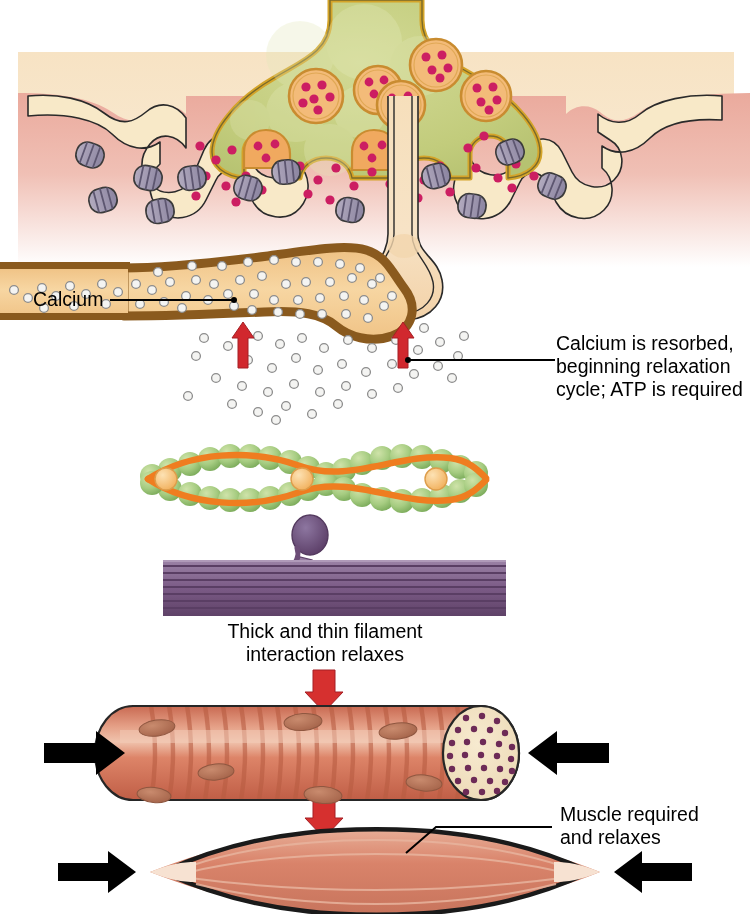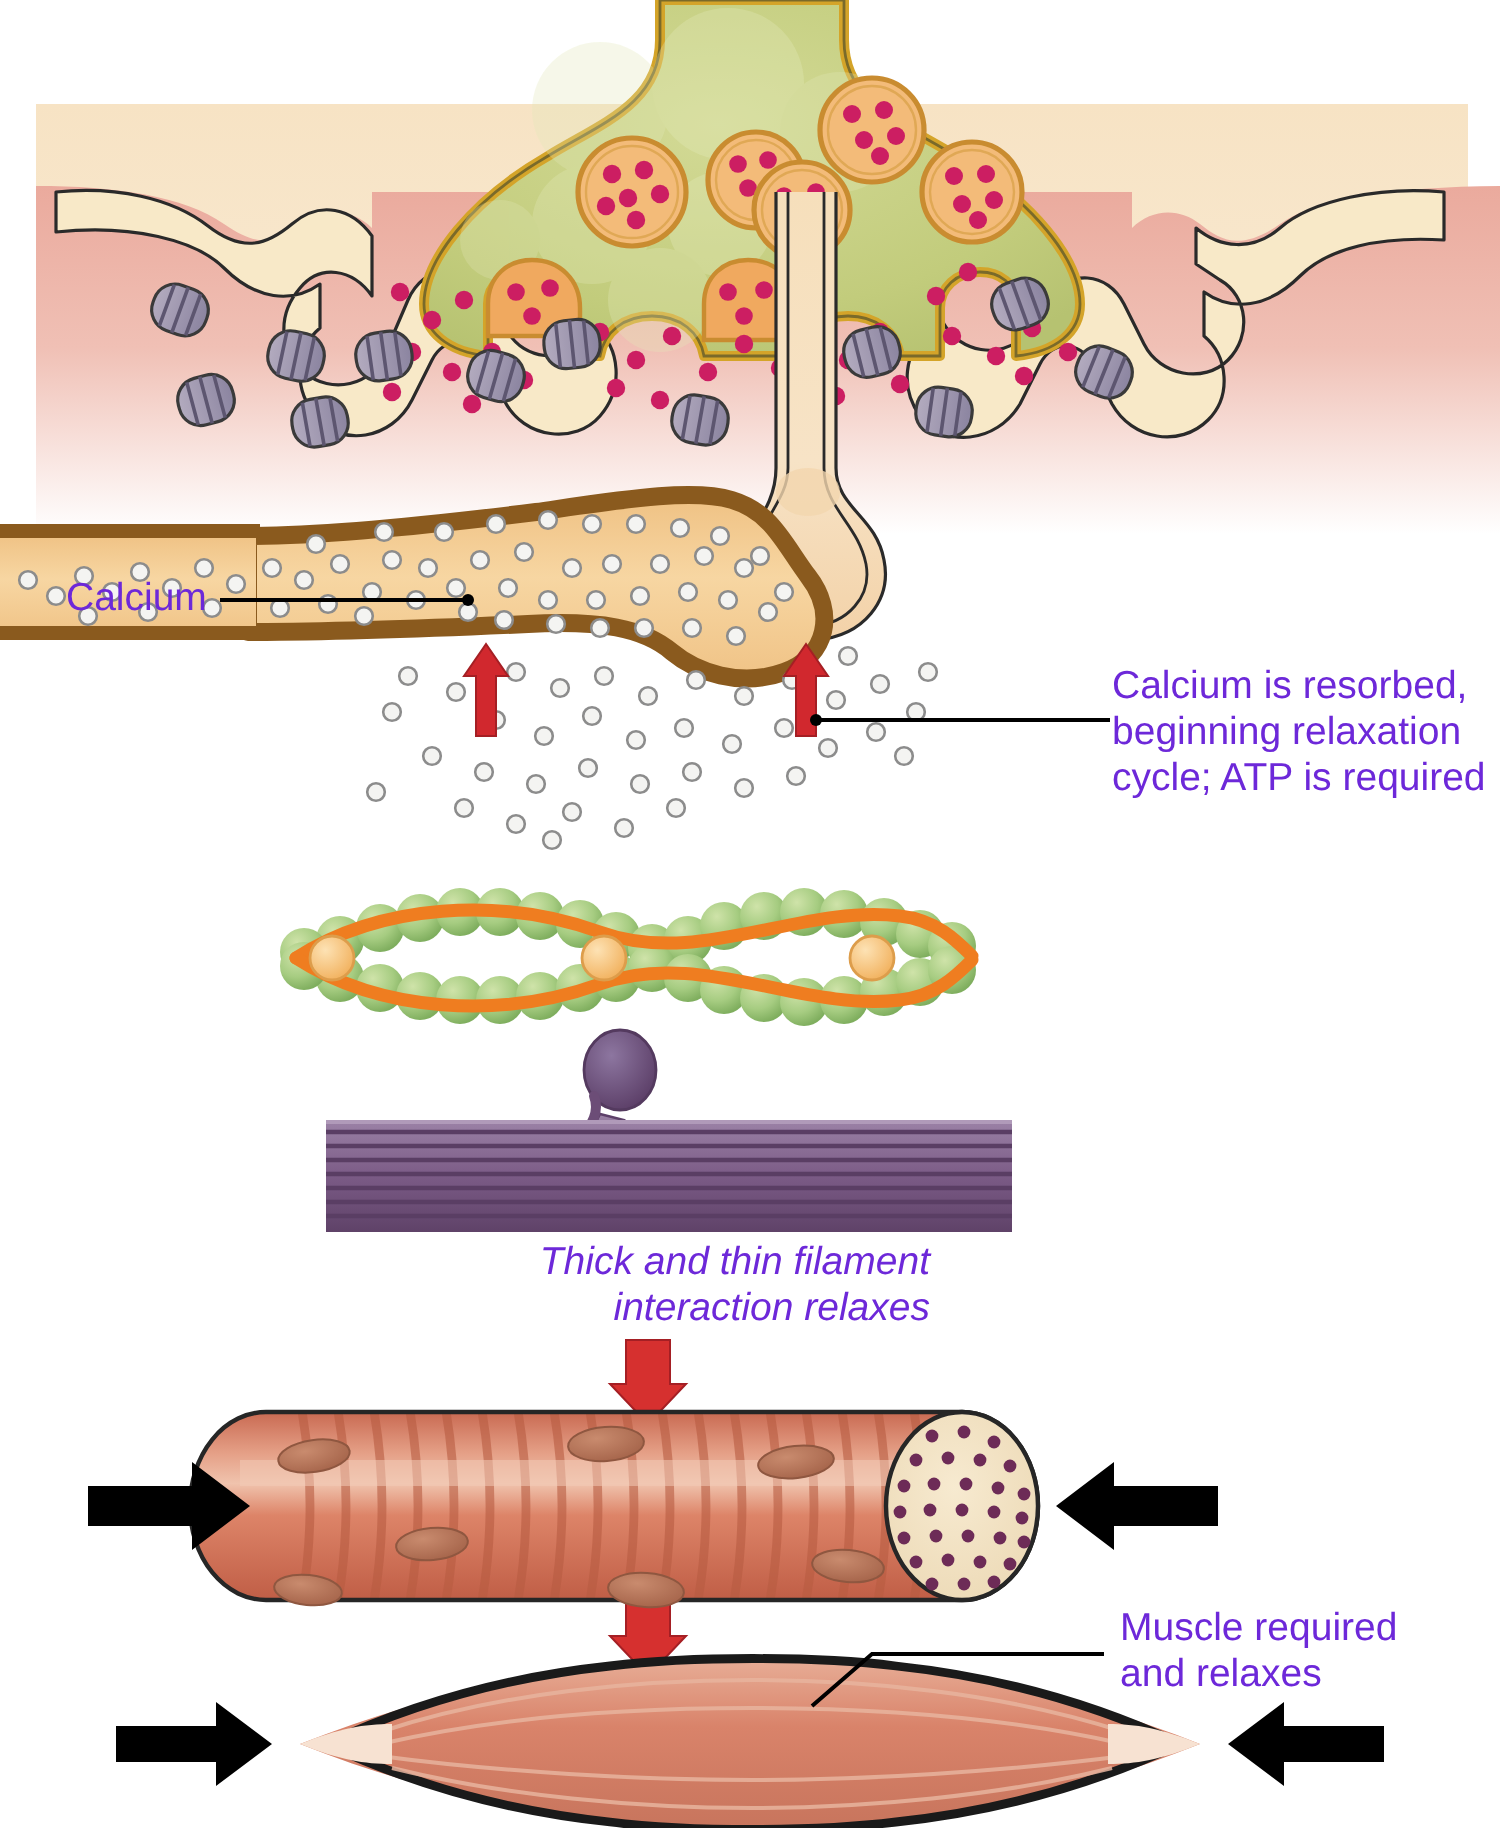--- a/index.html
+++ b/index.html
@@ -1,21 +1,21 @@
 <!DOCTYPE html>
 <html><head>
 <meta charset="utf-8">
 <style>
   html,body{margin:0;padding:0;background:#ffffff;}
   body{width:750px;height:914px;position:relative;overflow:hidden;
        font-family:"Liberation Sans",sans-serif;color:#000;}
   #stage{position:absolute;left:0;top:0;width:750px;height:914px;}
   #stage svg{position:absolute;left:0;top:0;}
-  .lbl{position:absolute;font-size:19.5px;line-height:23px;color:#6d28d9;white-space:pre;}
-  .lbl.ctr{text-align:right;font-style:italic;}
+  .lbl{position:absolute;font-size:19.5px;line-height:23px;color:#000000;white-space:pre;}
+  .lbl.ctr{text-align:center;}
 </style>
 </head>
 <body>
 
 <div id="stage">
 
 <svg width="750" height="914" viewBox="0 0 750 914">
   <defs>
     <linearGradient id="sarcoGrad" x1="0" y1="0" x2="0" y2="1">
       <stop offset="0%" stop-color="#e8a193"></stop>

